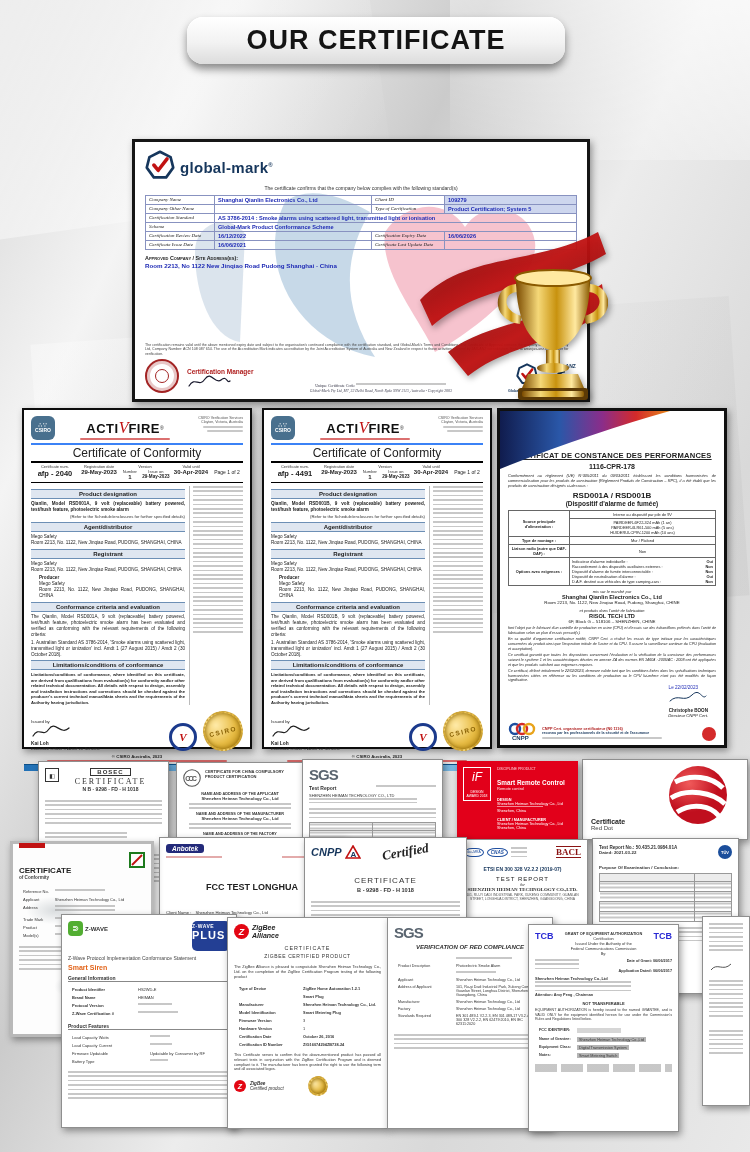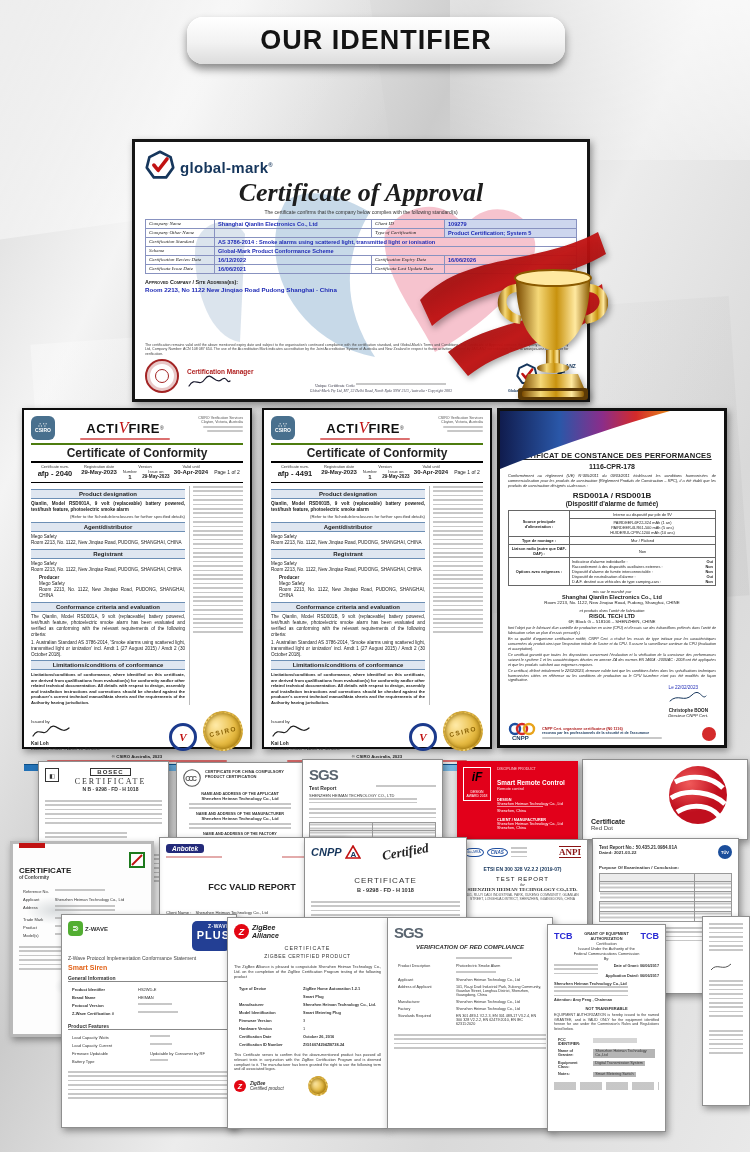--- a/index.html
+++ b/index.html
@@ -49,21 +49,21 @@
   .trophy{position:absolute;left:420px;top:226px;width:188px;height:182px;z-index:6;filter:drop-shadow(2px 3px 3px rgba(0,0,0,.35))}
   
   .af{width:230px;height:341px;border:2px solid #0d0d0d;padding:6px 7px;box-sizing:border-box;font-size:5px;color:#222}
   .af-head{display:flex;align-items:flex-start;gap:4px}
   .csiro{width:24px;height:24px;border-radius:6px;background:#49708e;color:#fff;display:flex;flex-direction:column;align-items:center;justify-content:center;font-size:5px;font-weight:bold;flex:none}
   .csiro .dots{letter-spacing:1px;font-size:6px;line-height:4px}
   .af-brand{flex:1;text-align:center;padding-top:3px}
   .af-brand .b{font-size:13px;font-weight:bold;color:#111;letter-spacing:.5px}
   .af-brand .v{color:#c11212;font-style:italic;font-size:16px;font-family:"Liberation Serif",serif}
   .af-contact{width:48px;font-size:3.6px;color:#555;text-align:right}
-  .af-title{border-top:2px solid #4d7c0f;border-bottom:2px solid #000;text-align:center;font-weight:bold;font-size:12px;padding:1px 0;margin-top:2px}
+  .af-title{border-top:2px solid #3b82f6;border-bottom:2px solid #000;text-align:center;font-weight:normal;font-size:12px;padding:1px 0;margin-top:2px}
   .af-meta{display:flex;border-bottom:1.5px solid #000;padding:1px 0 2px;align-items:stretch}
   .af-meta .cell{flex:1;text-align:center}
   .af-meta .l{font-size:4px;color:#333}
   .af-meta .vv{font-size:6px;font-weight:bold}
   .af-meta .num{font-size:7.5px;font-weight:bold}
   .af-cols{display:flex;gap:4px;margin-top:3px}
   .af-left{flex:1}
   .af-side{width:50px;border-left:1px solid #bbb;padding-left:3px}
   .af-sec{background:#dfe6f0;border-top:1px solid #6d8fb5;border-bottom:1px solid #6d8fb5;text-align:center;font-weight:bold;font-size:6px;padding:1px 0;margin:3px 0 2px}
   .af-body{font-size:4.6px;line-height:1.3;text-align:justify}
@@ -98,26 +98,26 @@
   .cn-role{font-size:4.2px;font-style:italic}
   .cn-foot{display:flex;align-items:flex-end;gap:4px;margin-top:3px}
   .cn-foot-t1{font-size:3.8px;color:#b02020;font-weight:bold}
   .cn-foot-t2{font-size:3.6px;color:#16365c;font-weight:bold}
   
   .g{border:1px solid #8f8f8f;box-sizing:border-box;padding:6px;font-size:4.4px;color:#333}
   .center{text-align:center}
   .sgs-logo{font-weight:800;font-size:15px;color:#5a6570;letter-spacing:-1px}
   .red-card{background:#e2001a;border:none;color:#fff}
   .if-badge{width:28px;height:34px;border:1.5px solid #fff;display:flex;flex-direction:column;align-items:center;justify-content:space-between;padding:2px;box-sizing:border-box}
-  .if-badge .iF{font-size:12px;font-weight:bold;color:#000000;font-style:italic}
+  .if-badge .iF{font-size:12px;font-weight:normal;color:#ffffff;font-style:italic}
   .if-badge .ys{font-size:3.4px;color:#fff;text-align:center;line-height:1.2}
   .tcb-logo{color:#2a2ad4;font-weight:bold;font-size:9px}
   .gray-box{background:#b5b5b5;padding:.5px 2px;display:inline-block}
   .zw-green{width:15px;height:15px;border-radius:4px;background:#52ae32;color:#fff;display:flex;align-items:center;justify-content:center;font-size:8px;flex:none}
-  .zw-plus{width:38px;height:30px;border-radius:5px;background:#233f94;color:#fff;text-align:right;padding-top:2px;box-sizing:border-box}
+  .zw-plus{width:38px;height:30px;border-radius:5px;background:#233f94;color:#fff;text-align:left;padding-top:2px;box-sizing:border-box}
   .zw-plus .zz{font-size:5px;font-weight:bold;letter-spacing:.5px}
   .zw-plus .pl{font-size:11px;font-weight:bold;letter-spacing:1px}
   .zb-circle{width:15px;height:15px;border-radius:50%;background:#e30613;color:#fff;font-weight:bold;font-style:italic;display:flex;align-items:center;justify-content:center;font-size:9px;flex:none}
   .script{font-family:"Liberation Serif",serif;font-style:italic;font-weight:bold;transform:rotate(-10deg)}
   .tuv-circle{width:14px;height:14px;border-radius:50%;background:#1b4e9b;color:#fff;display:flex;align-items:center;justify-content:center;font-size:4px;font-weight:bold;flex:none}
   .rows td{padding:.5px 2px;vertical-align:top}
   .map-bg{background:
      radial-gradient(40px 20px at 30% 35%,rgba(150,160,165,.35),transparent 70%),
      radial-gradient(50px 24px at 70% 55%,rgba(150,160,165,.3),transparent 70%),
      radial-gradient(30px 16px at 45% 75%,rgba(150,160,165,.3),transparent 70%),#fdfdfd}
@@ -125,42 +125,41 @@
 </head>
 <body>
 
 <div>
   <div class="streak s1"></div>
   <div class="streak s2"></div>
   <div class="streak s3"></div>
 </div>
 
 <div class="pill">
-  <span>OUR IDENTIFIER</span>
+  <span>OUR CERTIFICATE</span>
 </div>
 
 <section class="cert main">
   <div class="wm">
     <svg width="452" height="250" viewBox="0 0 452 250">
       <path d="M150,60 C120,120 160,200 240,215 C210,170 205,120 235,70 C200,50 170,45 150,60 Z" fill="#b9cfe2" opacity="
 .8"></path>
       <path d="M250,90 C270,60 310,55 330,85 C350,55 395,65 400,100 C405,140 330,195 300,210 C280,170 245,130 250,90 Z" fill="#f4b8c6" opacity=".85"></path>
       <path d="M60,110 C60,80 95,70 110,92 L105,200 C75,195 60,150 60,110 Z" fill="#ccd9e6" opacity=".7"></path>
     </svg>
   </div>
   <div class="gm-head">
     <span>
       <svg width="30" height="30" viewBox="0 0 34 34">
         <polygon points="17,2 29,8 32,20 24,31 10,31 2,20 5,8" fill="#fff" stroke="#16365c" stroke-width="3" stroke-linejoin="round"></polygon>
         <path d="M10,17 L15,23 L25,10" fill="none" stroke="#c11212" stroke-width="4" stroke-linecap="round" stroke-linejoin="round"></path>
       </svg>
     </span>
     <span class="gm-name"><span>global-mark</span><sup>®</sup></span>
   </div>
-  <div class="gm-title">Certificate of Approval</div>
   <div class="gm-sub">The certificate confirms that the company below complies with the following standard(s)</div>
   <table class="gm">
     <tbody>
         <tr>
       <td class="gl">Company Name</td>
       <td class="gv" style="width:150px">Shanghai Qianlin Electronics Co., Ltd</td>
       <td class="gl" style="width:66px">Client ID</td>
       <td class="gv hl">109279</td>
     </tr>
     <tr>
@@ -688,21 +687,21 @@
     </table>
   <div class="blur" style="height:26px;margin-top:6px"></div>
 </section>
 
 <section class="cert g" style="left:159px;top:837px;width:186px;height:175px;z-index:2">
   <div style="display:inline-block;background:#232a7a;color:#fff;border-radius:3px;padding:1px 6px;font-size:6.5px;font-style:italic;font-weight:bold">Anbotek</div>
   <div style="display:flex;justify-content:space-between;margin-top:3px">
     <span class="blur" style="width:56px;height:4px;background:repeating-linear-gradient(to bottom,#c66 0 1.6px,transparent 1.6px 4px)"></span>
     <span class="blur" style="width:56px;height:4px;background:repeating-linear-gradient(to bottom,#c66 0 1.6px,transparent 1.6px 4px)"></span>
   </div>
-  <div class="center" style="margin-top:22px;font-size:9px;font-weight:bold;color:#222">FCC VALID REPORT</div>
+  <div class="center" style="margin-top:22px;font-size:9px;font-weight:bold;color:#222">FCC TEST LONGHUA</div>
   <div style="display:flex;gap:4px;margin-top:18px;font-size:4.2px">
     <span>Client Name :</span>
     <span>Shenzhen Heiman Technology Co., Ltd</span>
   </div>
   <div class="blur" style="height:34px;margin-top:4px"></div>
 </section>
 
 <section class="cert g" style="left:304px;top:837px;width:163px;height:178px;z-index:4">
   <div style="display:flex;align-items:center;gap:3px">
     <span style="font-size:11px;font-weight:bold;font-style:italic;color:#16365c">CNPP</span>
@@ -716,21 +715,21 @@
   <div class="center" style="font-size:5.6px;font-weight:bold;margin-top:2px">B - 9298 - FD - H 1018</div>
   <div class="blur" style="height:22px;margin-top:8px"></div>
   <div class="blur" style="height:16px;margin-top:6px;width:75%"></div>
 </section>
 
 <section class="cert g" style="left:457px;top:839px;width:131px;height:130px;z-index:3">
   <div style="display:flex;align-items:center;gap:3px">
     <span style="border:1px solid #1f4fa0;border-radius:50%/60%;font-size:3.4px;color:#1f4fa0;padding:1.5px 2px">ilac-MRA</span>
     <span style="border:1px solid #1f4fa0;border-radius:50%/60%;font-size:4.6px;font-weight:bold;font-style:italic;color:#1f4fa0;padding:1px 3px">CNAS</span>
     <span class="blur" style="width:16px;height:10px"></span>
-    <span style="margin-left:auto;font-family:'Liberation Serif',serif;font-size:9px;font-weight:bold;color:#8a1313;border-top:1.5px solid #8a1313;border-bottom:1.5px solid #8a1313">ANPI</span>
+    <span style="margin-left:auto;font-family:'Liberation Serif',serif;font-size:9px;font-weight:bold;color:#8a1313;border-top:1.5px solid #8a1313;border-bottom:1.5px solid #8a1313">BACL</span>
   </div>
   <div class="center" style="margin-top:8px;font-size:5px;font-weight:bold;color:#16365c">ETSI EN 300 328 V2.2.2 (2019-07)</div>
   <div class="center" style="margin-top:4px;font-size:6px;letter-spacing:1px;color:#222">TEST REPORT</div>
   <div class="center" style="font-size:4px;font-style:italic">for</div>
   <div class="center" style="font-size:5px;font-weight:bold;font-family:'Liberation Serif',serif">SHENZHEN HEIMAN TECHNOLOGY CO.,LTD.</div>
   <div class="center" style="font-size:3.4px;color:#555;margin-top:1px">101, RU-YI DADI INDUSTRIAL PARK, XUKENG COMMUNITY, GUANLAN STREET, LONGHUA DISTRICT, SHENZHEN, GUANGDONG, CHINA</div>
 </section>
 
 <section class="cert g" style="left:592px;top:838px;width:147px;height:156px;z-index:2">
   <div style="display:flex">
@@ -923,21 +922,21 @@
         </tr>
     <tr>
           <td>Standards Required</td>
           <td>EN 301 489-1 V2.2.3,  EN 301 489-17 V3.2.4,  EN 300 328 V2.2.2,  EN 62479:2010,  EN IEC 62311:2020</td>
         </tr>
   </tbody>
     </table>
   <div class="blur" style="height:16px;margin-top:5px"></div>
 </section>
 
-<section class="cert g" style="left:547px;top:924px;width:119px;height:208px;z-index:8">
+<section class="cert g" style="left:528px;top:924px;width:151px;height:208px;z-index:8">
   <div style="display:flex">
     <span class="tcb-logo">TCB</span>
     <div class="center" style="flex:1;font-size:3.9px;font-weight:bold;line-height:1.3">
       <div>GRANT OF EQUIPMENT AUTHORIZATION</div>
       <div style="font-weight:normal">Certification</div>
       <div style="font-weight:normal">Issued Under the Authority of the</div>
       <div style="font-weight:normal">Federal Communications Commission</div>
       <div style="font-weight:normal">By:</div>
     </div>
     <span class="tcb-logo">TCB</span>

